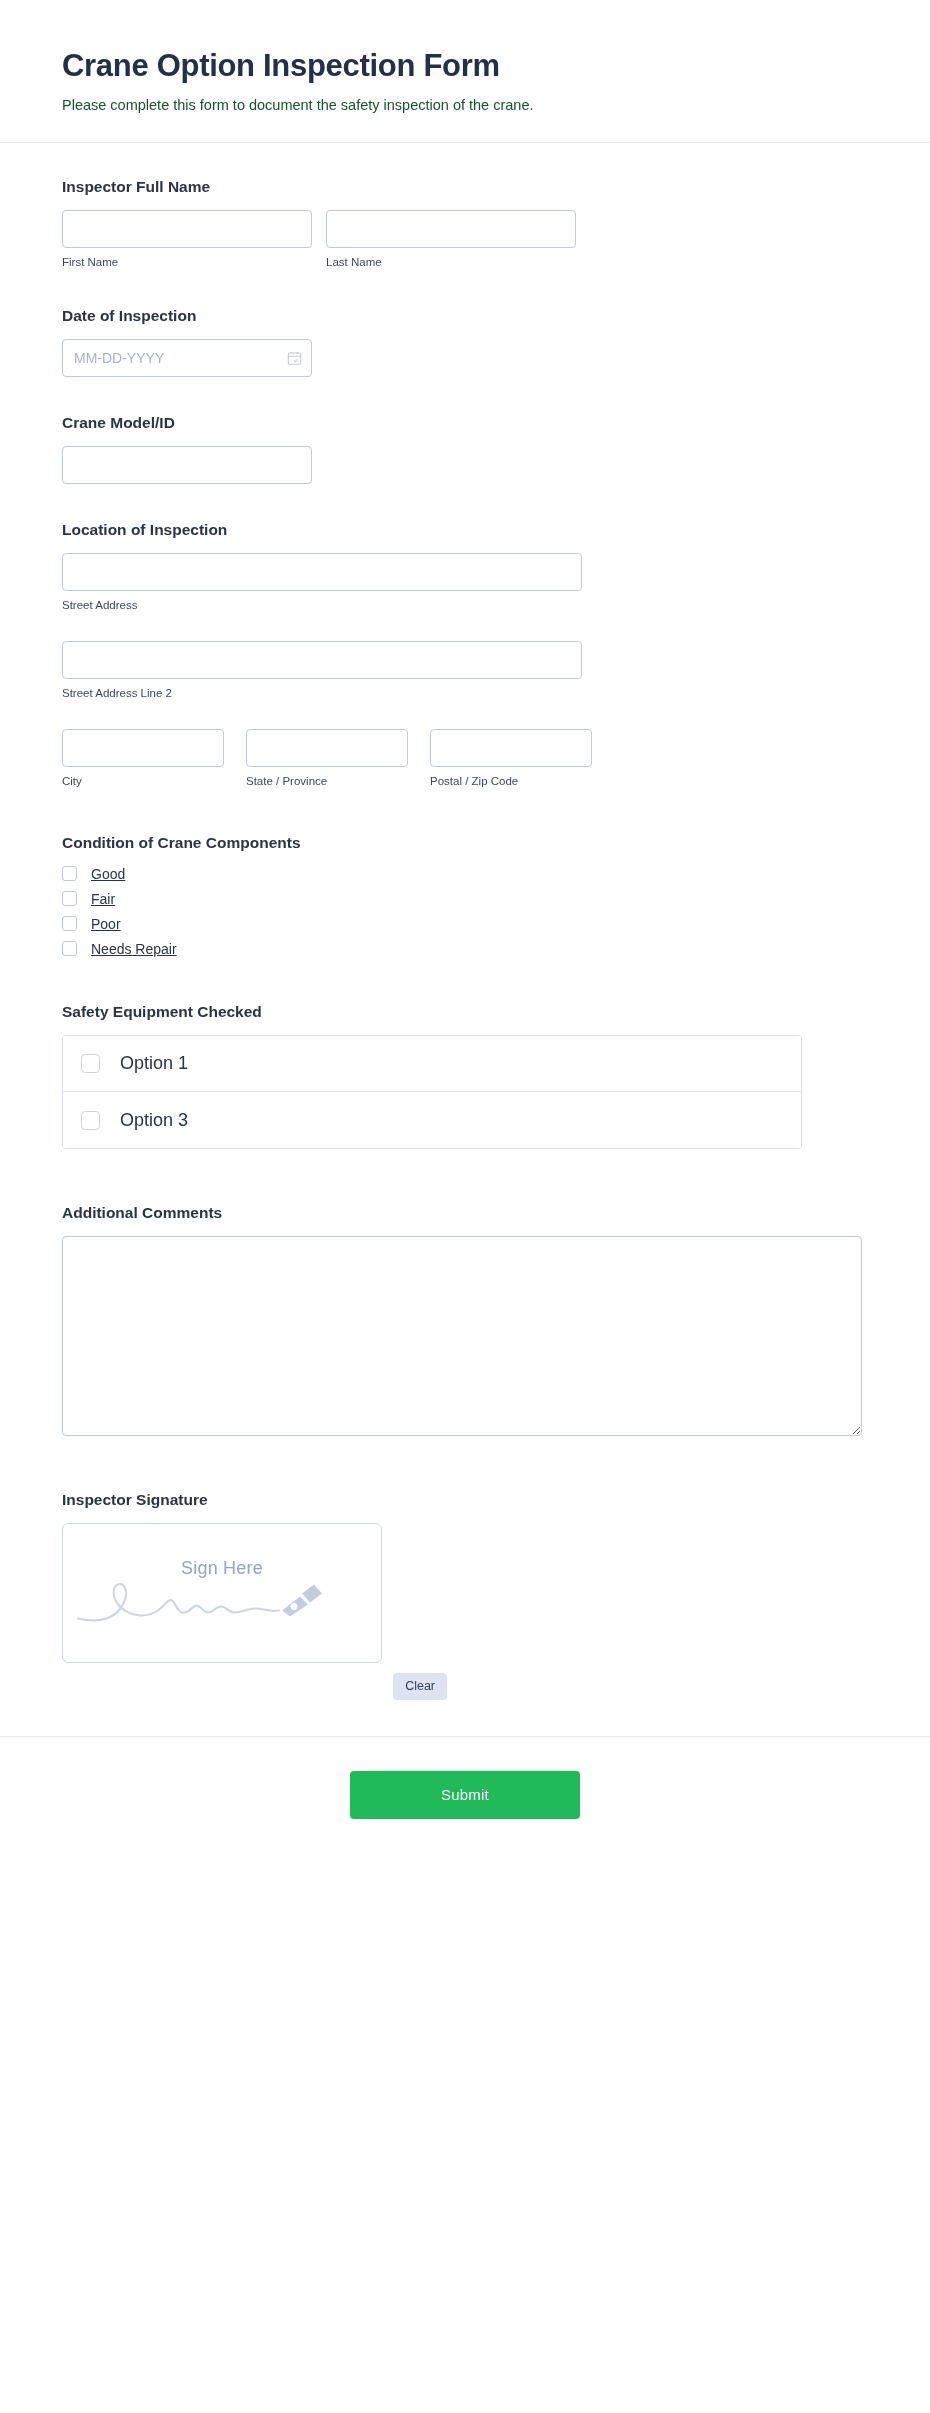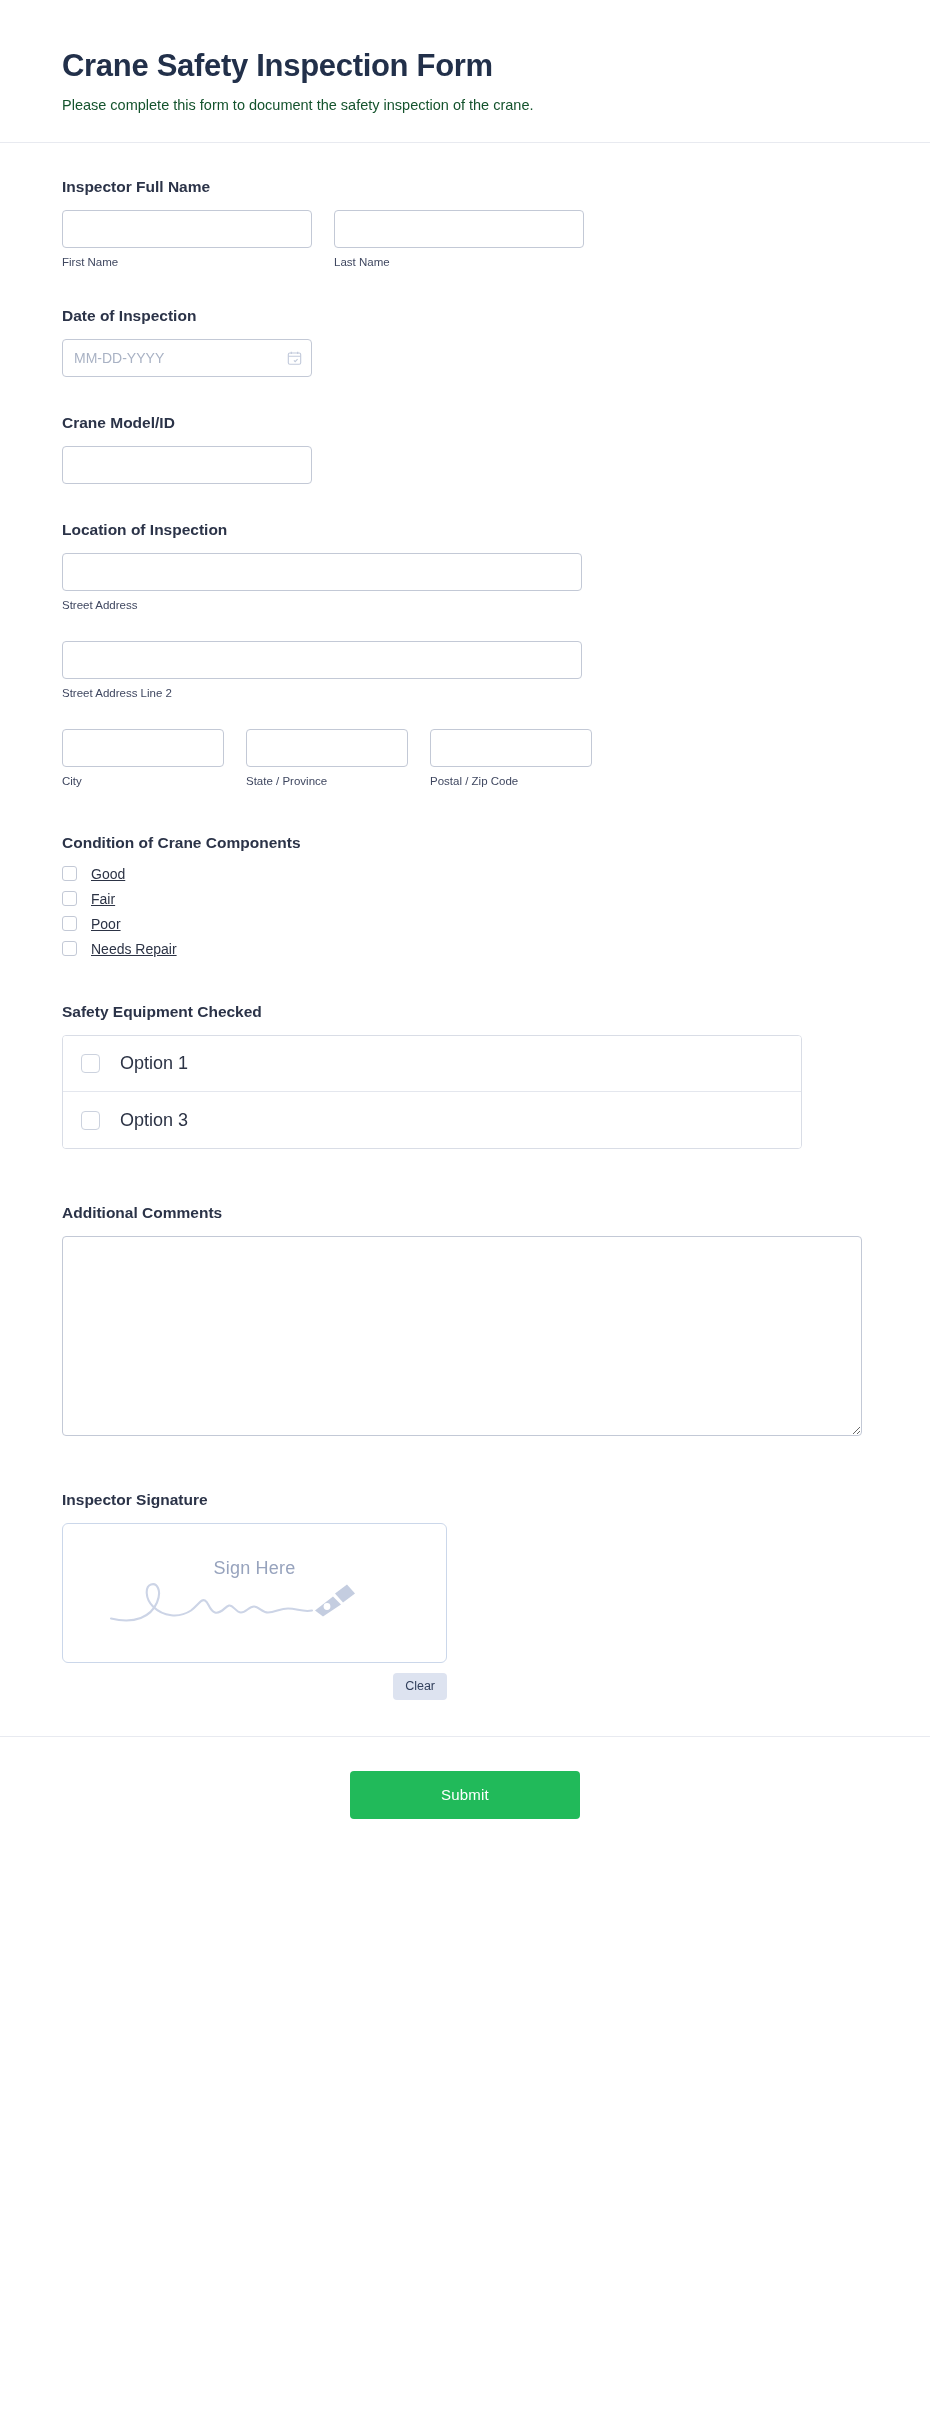--- a/index.html
+++ b/index.html
@@ -60,21 +60,21 @@
     color: #2c3345;
     padding: 0 11px;
     outline: none;
   }
   .inp::placeholder { color:#a9b2c4; }
 
   .row { display:flex; }
   .col { display:flex; flex-direction:column; }
 
   
-  .name-row { gap: 22px; }
+  .name-row { gap: 14px; }
   .name-col { width: 250px; }
 
   
   .date-wrap { position:relative; width:250px; }
   .date-wrap .inp { }
   .cal-icon {
     position:absolute; right:10px; top:50%; transform:translateY(-50%);
     width:15px; height:15px; pointer-events:none;
   }
 
@@ -115,21 +115,21 @@
   
   .ta {
     width: 800px; height: 200px;
     border:1px solid #c3c9d6; border-radius:4px; background:#fff;
     font-family:"Liberation Sans", sans-serif; font-size:14px; color:#2c3345;
     padding:10px 11px; outline:none; resize:vertical; display:block;
   }
 
   
   .sig-pad {
-    width: 385px; height: 140px;
+    width: 320px; height: 140px;
     border:1px solid #cbd7ea; border-radius:6px; background:#fff;
     position:relative; overflow:hidden;
   }
   .sig-inner {
     position:absolute; left:0; right:0; top:50%; transform:translateY(-50%);
     display:flex; flex-direction:column; align-items:center;
   }
   .sig-text {
     font-size: 18px; color:#97a3bd; letter-spacing:0.2px;
     margin-bottom:-6px;
@@ -150,21 +150,21 @@
     font-family:"Liberation Sans", sans-serif; font-size:15px; font-weight:400;
     width:230px; height:48px; cursor:pointer; letter-spacing:0.2px;
   }
 </style>
 </head>
 <body>
 
 <div class="page">
 
   <div class="form-header">
-    <h1 class="form-title">Crane Safety Inspection Form</h1>
+    <h1 class="form-title">Crane Option Inspection Form</h1>
     <p class="form-subtitle">Please complete this form to document the safety inspection of the crane.</p>
   </div>
   <div class="divider"></div>
 
   <div class="form-body">
 
     <div class="field-block">
       <div class="field-label">Inspector Full Name</div>
       <div class="row name-row">
         <div class="col name-col">

